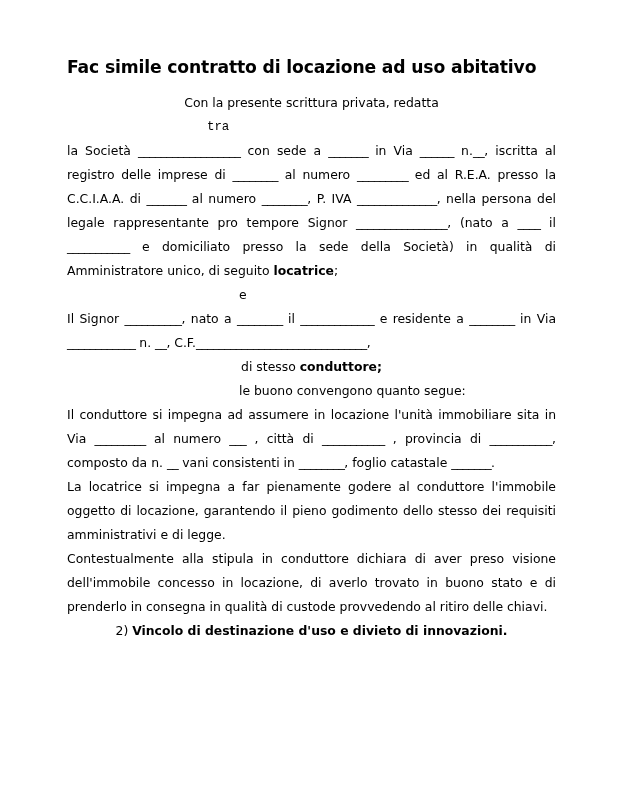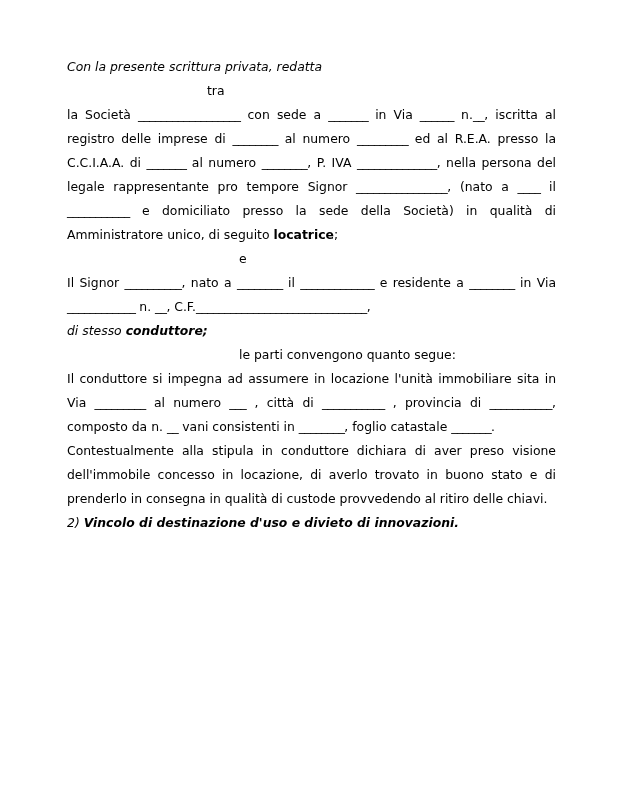--- a/index.html
+++ b/index.html
@@ -32,62 +32,64 @@
   p.para {
     font-size: 12.4px;
     line-height: 24px;
     margin: 0;
     text-align: justify;
     text-justify: inter-word;
     -webkit-hyphens: none;
     hyphens: none;
   }
   p.para.left {
-    text-align: left;
-    font-style: italic;
+    text-align: center;
   }
   p.para.indent {
     text-align: left;
     padding-left: 140px;
+    font-family: Liberation Mono, monospace;
   }
   p.para.indent-small {
     text-align: left;
     padding-left: 172px;
   }
   b, .bold {
     font-weight: bold;
   }
   .blank {
     letter-spacing: -0.5px;
   }
 </style>
 </head>
 <body>
 
 <div class="page">
 
+  <h1 class="doc-title">Fac simile contratto di locazione ad uso abitativo</h1>
 
   <p class="para left">Con la presente scrittura privata, redatta</p>
 
   <p class="para indent">tra</p>
 
   <p class="para"><span><span>la Società </span><span class="blank">__________________</span><span> con sede a </span><span class="blank">_______</span><span> in Via </span><span class="blank">______</span><span> n.</span><span class="blank">__</span><span>, iscritta al registro delle imprese di </span><span class="blank">________</span><span> al numero </span><span class="blank">_________</span><span> ed al R.E.A. presso la C.C.I.A.A. di </span><span class="blank">_______</span><span> al numero </span><span class="blank">________</span><span>, P. IVA </span><span class="blank">______________</span><span>, nella persona del legale rappresentante pro tempore Signor </span><span class="blank">________________</span><span>, (nato a </span><span class="blank">____</span><span> il </span><span class="blank">___________</span><span> e domiciliato presso la sede della Società) in qualità di Amministratore unico, di seguito </span><b>locatrice</b><span>;</span></span></p>
 
   <p class="para indent-small">e</p>
 
   <p class="para"><span>Il Signor </span><span class="blank">__________</span><span>, nato a </span><span class="blank">________</span><span> il </span><span class="blank">_____________</span><span> e residente a </span><span class="blank">________</span><span> in Via </span><span class="blank">____________</span><span> n. </span><span class="blank">__</span><span>, C.F.</span><span class="blank">______________________________</span><span>,</span></p>
 
   <p class="para left"><span>di stesso </span><b>conduttore;</b></p>
 
-  <p class="para indent-small">le parti convengono quanto segue:</p>
+  <p class="para indent-small">le buono convengono quanto segue:</p>
 
   <div>
 
     <p class="para"><span>Il conduttore si impegna ad assumere in locazione l'unità immobiliare sita in Via </span><span class="blank">_________</span><span> al numero </span><span class="blank">___</span><span> , città di </span><span class="blank">___________</span><span> , provincia di </span><span class="blank">___________</span><span>, composto da n. </span><span class="blank">__</span><span> vani consistenti in </span><span class="blank">________</span><span>, foglio catastale </span><span class="blank">_______</span><span>.</span></p>
 
+    <p class="para">La locatrice si impegna a far pienamente godere al conduttore l'immobile oggetto di locazione, garantendo il pieno godimento dello stesso dei requisiti amministrativi e di legge.</p>
 
     <p class="para">Contestualmente alla stipula in conduttore dichiara di aver preso visione dell'immobile concesso in locazione, di averlo trovato in buono stato e di prenderlo in consegna in qualità di custode provvedendo al ritiro delle chiavi.</p>
 
 
     <p class="para left"><span>2) </span><b>Vincolo di destinazione d'uso e divieto di innovazioni.</b></p>
   </div>
 
 </div>
 
 </body></html>

